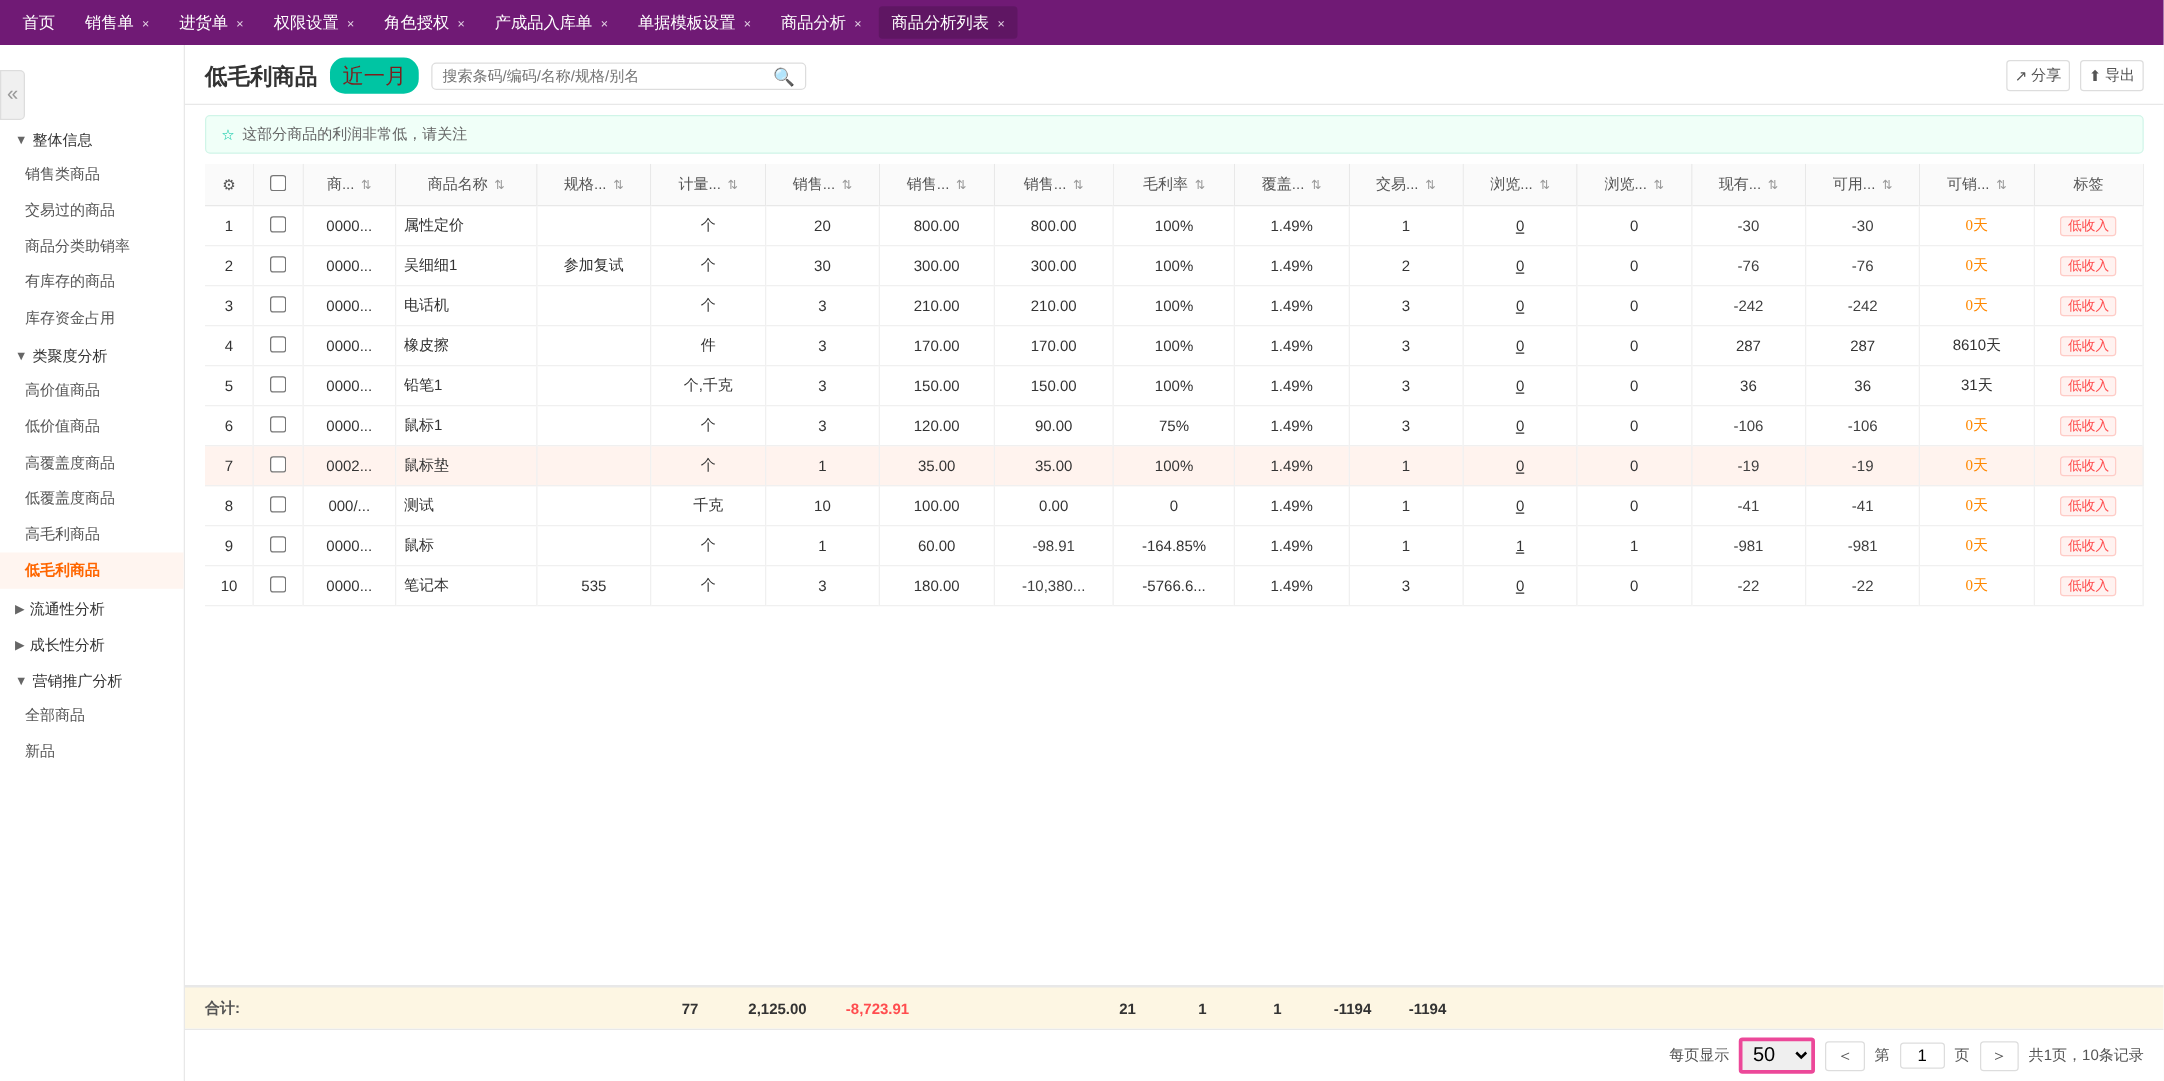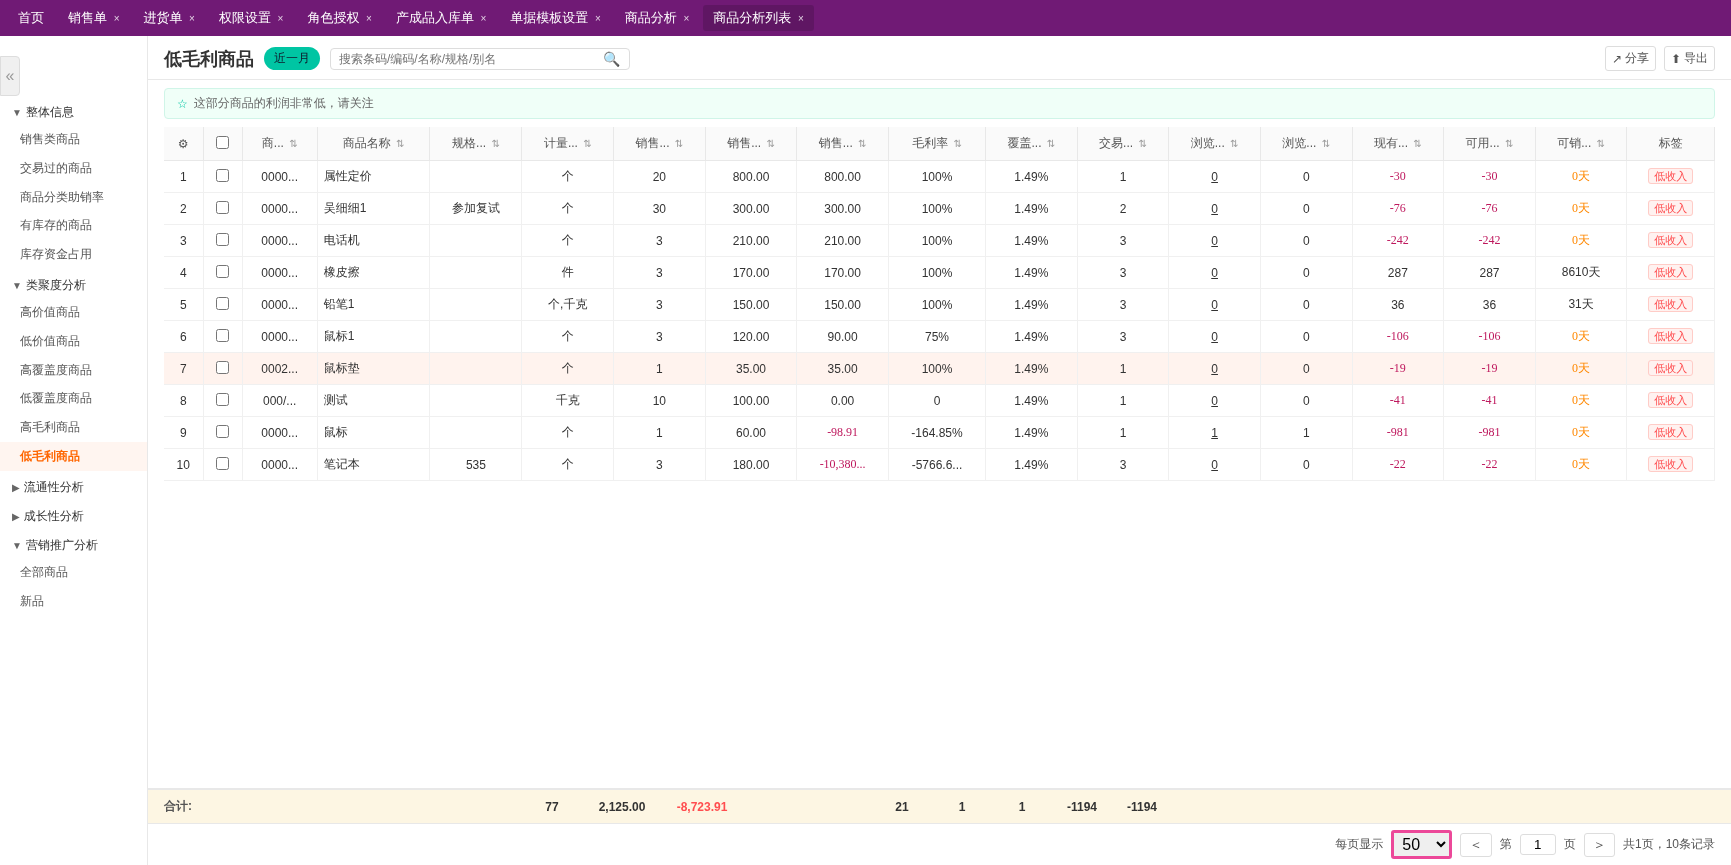--- a/index.html
+++ b/index.html
@@ -76,26 +76,26 @@
       border-bottom: 1px solid #e8e8e8;
       flex-shrink: 0;
     }
     .page-title {
       font-size: 18px;
       font-weight: bold;
       color: #333;
     }
     .time-filter-btn {
       background: #00c5a3;
-      color: #0f172a;
+      color: #7f1d1d;
       border: none;
       padding: 3px 10px;
       border-radius: 12px;
       cursor: pointer;
-      font-size: 12px;
+      font-size: 17px;
     }
     .search-box {
       display: flex;
       align-items: center;
       border: 1px solid #ddd;
       border-radius: 4px;
       padding: 2px 8px;
       flex: 1;
       max-width: 300px;
     }
@@ -175,21 +175,21 @@
     }
     tbody tr.highlighted { background: #fff3ee; }
     tbody td {
       padding: 7px 6px;
       text-align: center;
       color: #333;
       border-right: 1px solid #f0f0f0;
       white-space: nowrap;
     }
     td.text-left { text-align: left; }
-    td.red { color: #be185d; font-family: Liberation Serif, serif; }
+    td.red { color: #404040; }
     td.orange { color: #ff8800; font-family: Liberation Serif, serif; }
     .tag-badge {
       background: #fff2f0;
       color: #ff4d4f;
       border: 1px solid #ffccc7;
       border-radius: 3px;
       padding: 1px 5px;
       font-size: 11px;
     }
     .underline-link { text-decoration: underline; cursor: pointer; }

